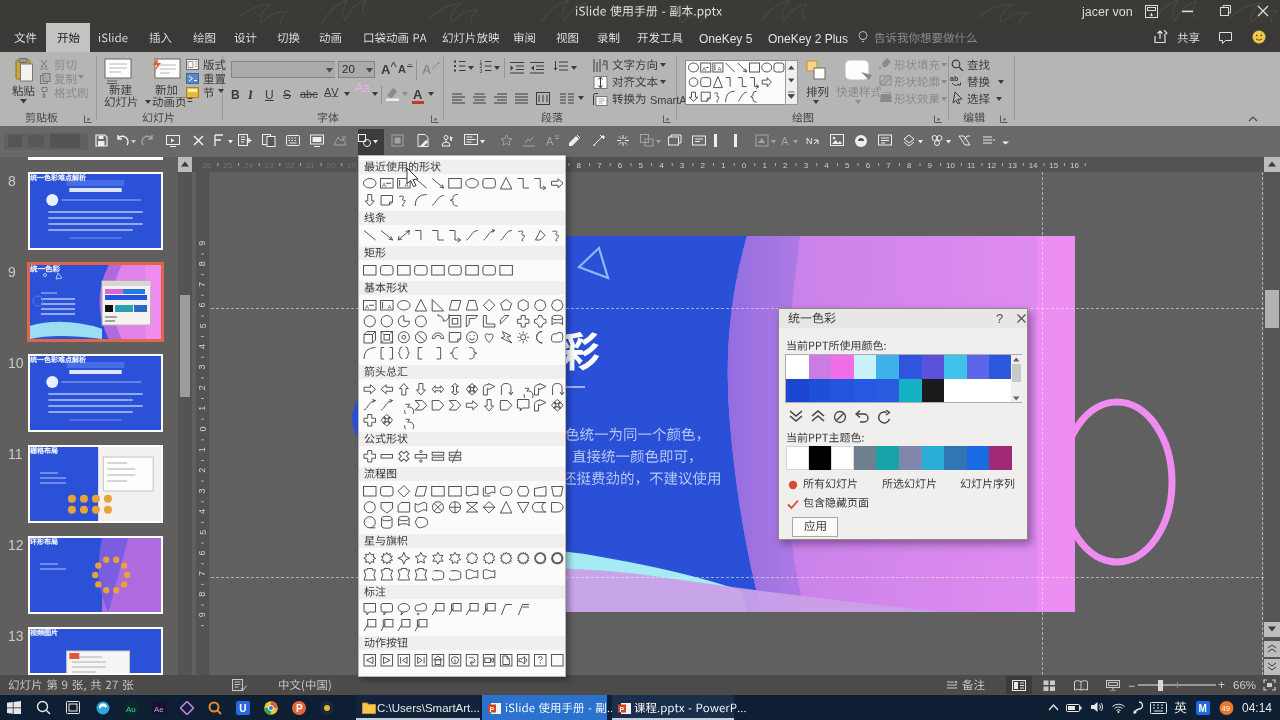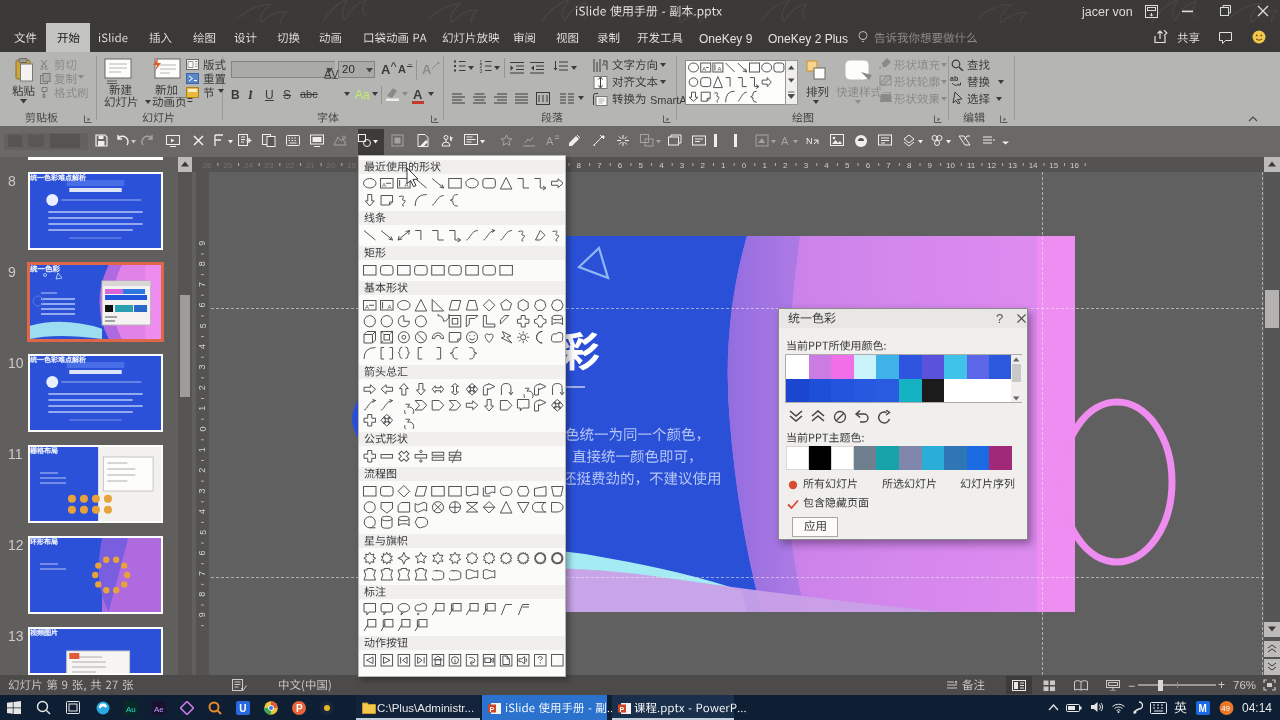--- a/index.html
+++ b/index.html
@@ -340,21 +340,21 @@
       </g>
     </svg>
     <svg style="position:absolute;left:637px;top:32px;overflow:visible" width="46" height="11.5">
       <g fill="#e4e2df" transform="translate(0,10.12) scale(0.115,-0.115)">
         <use href="#g5f00" x="0"></use>
         <use href="#g53d1" x="100"></use>
         <use href="#g5de5" x="200"></use>
         <use href="#g5177" x="300"></use>
       </g>
     </svg>
-    <div style="position:absolute;left:699px;top:32px;font:400 12px 'Liberation Sans', sans-serif;color:#e4e2df;letter-spacing:0px;white-space:nowrap">OneKey 9</div>
+    <div style="position:absolute;left:699px;top:32px;font:400 12px 'Liberation Sans', sans-serif;color:#e4e2df;letter-spacing:0px;white-space:nowrap">OneKey 5</div>
     <div style="position:absolute;left:768px;top:32px;font:400 12px 'Liberation Sans', sans-serif;color:#e4e2df;letter-spacing:0px;white-space:nowrap">OneKey 2 Plus</div>
     <svg style="position:absolute;left:857px;top:30px;" width="12" height="14">
       <circle cx="6" cy="5.5" r="4" fill="none" stroke="#b9b7b4"></circle>
       <path d="M4.5 9.5h3M5 11.5h2" stroke="#b9b7b4"></path>
     </svg>
     <svg style="position:absolute;left:874px;top:32px;overflow:visible" width="103.5" height="11.5">
       <g fill="#8f8d8a" transform="translate(0,10.12) scale(0.115,-0.115)">
         <use href="#g544a" x="0"></use>
         <use href="#g8bc9" x="100"></use>
         <use href="#g6211" x="200"></use>
@@ -587,25 +587,25 @@
     <div style="position:absolute;left:422px;top:62px;font:700 13px 'Liberation Sans', sans-serif;color:#8b8a88;letter-spacing:0px;white-space:nowrap">A</div>
     <svg style="position:absolute;left:432px;top:62px;" width="8" height="8">
       <path d="M0 7L7 0M5 0h2v2" stroke="#8b8a88" fill="none"></path>
     </svg>
     <div style="position:absolute;left:231px;top:88px;font:700 12px 'Liberation Sans', sans-serif;color:#3c3b39;letter-spacing:0px;white-space:nowrap">B</div>
     <div style="position:absolute;left:249px;top:88px;font:400 12px 'Liberation Sans', sans-serif;color:#3c3b39;letter-spacing:0px;white-space:nowrap">I</div>
     <div style="position:absolute;left:248px;top:88px;font:italic 700 12px 'Liberation Serif';color:#3c3b39">I</div>
     <div style="position:absolute;left:265px;top:88px;font:400 12px 'Liberation Sans', sans-serif;color:#3c3b39;letter-spacing:0px;white-space:nowrap"><u>U</u></div>
     <div style="position:absolute;left:283px;top:88px;font:400 12px 'Liberation Sans', sans-serif;color:#3c3b39;letter-spacing:0px;white-space:nowrap"><s>S</s></div>
     <div style="position:absolute;left:300px;top:88px;font:400 11px 'Liberation Sans', sans-serif;color:#3c3b39;letter-spacing:0px;white-space:nowrap"><s>abc</s></div>
-    <div style="position:absolute;left:324px;top:68px;font:400 11px 'Liberation Sans', sans-serif;color:#3c3b39;letter-spacing:0px;white-space:nowrap">A̲V̲</div>
+    <div style="position:absolute;left:324px;top:86px;font:400 11px 'Liberation Sans', sans-serif;color:#3c3b39;letter-spacing:0px;white-space:nowrap">A̲V̲</div>
     <svg style="position:absolute;left:344px;top:92px;" width="6" height="5">
       <path d="M0 0h6L3 4z" fill="#3c3b39"></path>
     </svg>
-    <div style="position:absolute;left:355px;top:88px;font:400 12px 'Liberation Sans', sans-serif;color:#bef264;letter-spacing:0px;white-space:nowrap">Aa</div>
+    <div style="position:absolute;left:355px;top:81px;font:400 12px 'Liberation Sans', sans-serif;color:#f0abfc;letter-spacing:0px;white-space:nowrap">Aa</div>
     <svg style="position:absolute;left:372px;top:92px;" width="6" height="5">
       <path d="M0 0h6L3 4z" fill="#3c3b39"></path>
     </svg>
     <div style="position:absolute;left:381px;top:86px;width:1px;height:18px;background:#959492"></div>
     <svg style="position:absolute;left:386px;top:87px;" width="13" height="14">
       <path d="M1 9L7 1l4 3-5 7z" fill="#8b8a88"></path>
       <rect x="0" y="11.5" width="13" height="3" fill="#eeeDEB"></rect>
     </svg>
     <svg style="position:absolute;left:402px;top:92px;" width="6" height="5">
       <path d="M0 0h6L3 4z" fill="#8b8a88"></path>
@@ -2105,21 +2105,21 @@
     </svg>
     <svg style="position:absolute;left:1106px;top:680px;" width="14" height="11">
       <rect x="0.5" y="0.5" width="13" height="7" fill="none" stroke="#cbcac8"></rect>
       <path d="M7 8v2M4 11h6M2.5 2.5h9v3h-9z" stroke="#cbcac8" fill="none"></path>
     </svg>
     <div style="position:absolute;left:1128px;top:679px;font:400 12px 'Liberation Sans', sans-serif;color:#cbcac8;letter-spacing:0px;white-space:nowrap">−</div>
     <div style="position:absolute;left:1138px;top:684px;width:78px;height:2px;background:#9a9997"></div>
     <div style="position:absolute;left:1158px;top:680px;width:5px;height:11px;background:#d8d7d5"></div>
     <div style="position:absolute;left:1177px;top:682px;width:1px;height:6px;background:#8a8987"></div>
     <div style="position:absolute;left:1218px;top:678px;font:400 12px 'Liberation Sans', sans-serif;color:#cbcac8;letter-spacing:0px;white-space:nowrap">+</div>
-    <div style="position:absolute;left:1233px;top:679px;font:400 11.5px 'Liberation Sans', sans-serif;color:#cbcac8;letter-spacing:0px;white-space:nowrap">76%</div>
+    <div style="position:absolute;left:1233px;top:679px;font:400 11.5px 'Liberation Sans', sans-serif;color:#cbcac8;letter-spacing:0px;white-space:nowrap">66%</div>
     <svg style="position:absolute;left:1263px;top:679px;" width="13" height="12">
       <path d="M1 4V1h3M9 1h3v3M12 8v3H9M4 11H1V8" fill="none" stroke="#cbcac8" stroke-width="1.2"></path>
       <rect x="4" y="4" width="5" height="4" fill="#cbcac8"></rect>
     </svg>
     <svg style="position:absolute;left:7px;top:701px;" width="14" height="13">
       <path d="M0 1.8L5.8 1v5.5H0zM6.5 0.9L14 0v6.5H6.5zM0 7.3h5.8v5.5L0 12zM6.5 7.3H14V14l-7.5-0.9z" fill="#e8e7e5"></path>
     </svg>
     <svg style="position:absolute;left:36px;top:700px;" width="15" height="15">
       <circle cx="6.5" cy="6.5" r="5" fill="none" stroke="#e8e7e5" stroke-width="1.4"></circle>
       <path d="M10.5 10.5l3.5 3.5" stroke="#e8e7e5" stroke-width="1.4"></path>
@@ -2164,21 +2164,21 @@
       <text x="4" y="11" font-size="10" font-weight="bold" fill="#fff" font-family="Liberation Sans">P</text>
     </svg>
     <svg style="position:absolute;left:320px;top:701px;" width="14" height="14">
       <circle cx="7" cy="7" r="7" fill="#18283a"></circle>
       <circle cx="7" cy="7" r="3" fill="#e8b82a"></circle>
     </svg>
     <div style="position:absolute;left:356px;top:695px;width:124px;height:25px;background:#13233c;border-bottom:2px solid #c2cedb"></div>
     <svg style="position:absolute;left:362px;top:702px;" width="14" height="12">
       <path d="M0.5 2.5V1h5l1 1.5h7v9H0.5z" fill="#f4c84a" stroke="#c89a2a"></path>
     </svg>
-    <div style="position:absolute;left:377px;top:702px;font:400 11.5px 'Liberation Sans', sans-serif;color:#e8e7e5;letter-spacing:0px;white-space:nowrap">C:\Plus\Administr...</div>
+    <div style="position:absolute;left:377px;top:702px;font:400 11.5px 'Liberation Sans', sans-serif;color:#e8e7e5;letter-spacing:0px;white-space:nowrap">C:\Users\SmartArt...</div>
     <div style="position:absolute;left:482px;top:695px;width:125px;height:25px;background:#2a72cd"></div>
     <svg style="position:absolute;left:488px;top:702px;" width="14" height="13">
       <rect x="3" y="1" width="10" height="11" fill="#f4f3f2"></rect>
       <rect x="0" y="2.5" width="8" height="8" fill="#d04423"></rect>
       <text x="1.5" y="9.5" font-size="7" font-weight="bold" fill="#fff" font-family="Liberation Sans">P</text>
     </svg>
     <svg style="position:absolute;left:505px;top:702px;overflow:visible" width="111.55" height="11.5">
       <g fill="#ffffff" transform="translate(0,10.12) scale(0.115,-0.115)">
         <use href="#g0069" x="0"></use>
         <use href="#g0053" x="28"></use>

